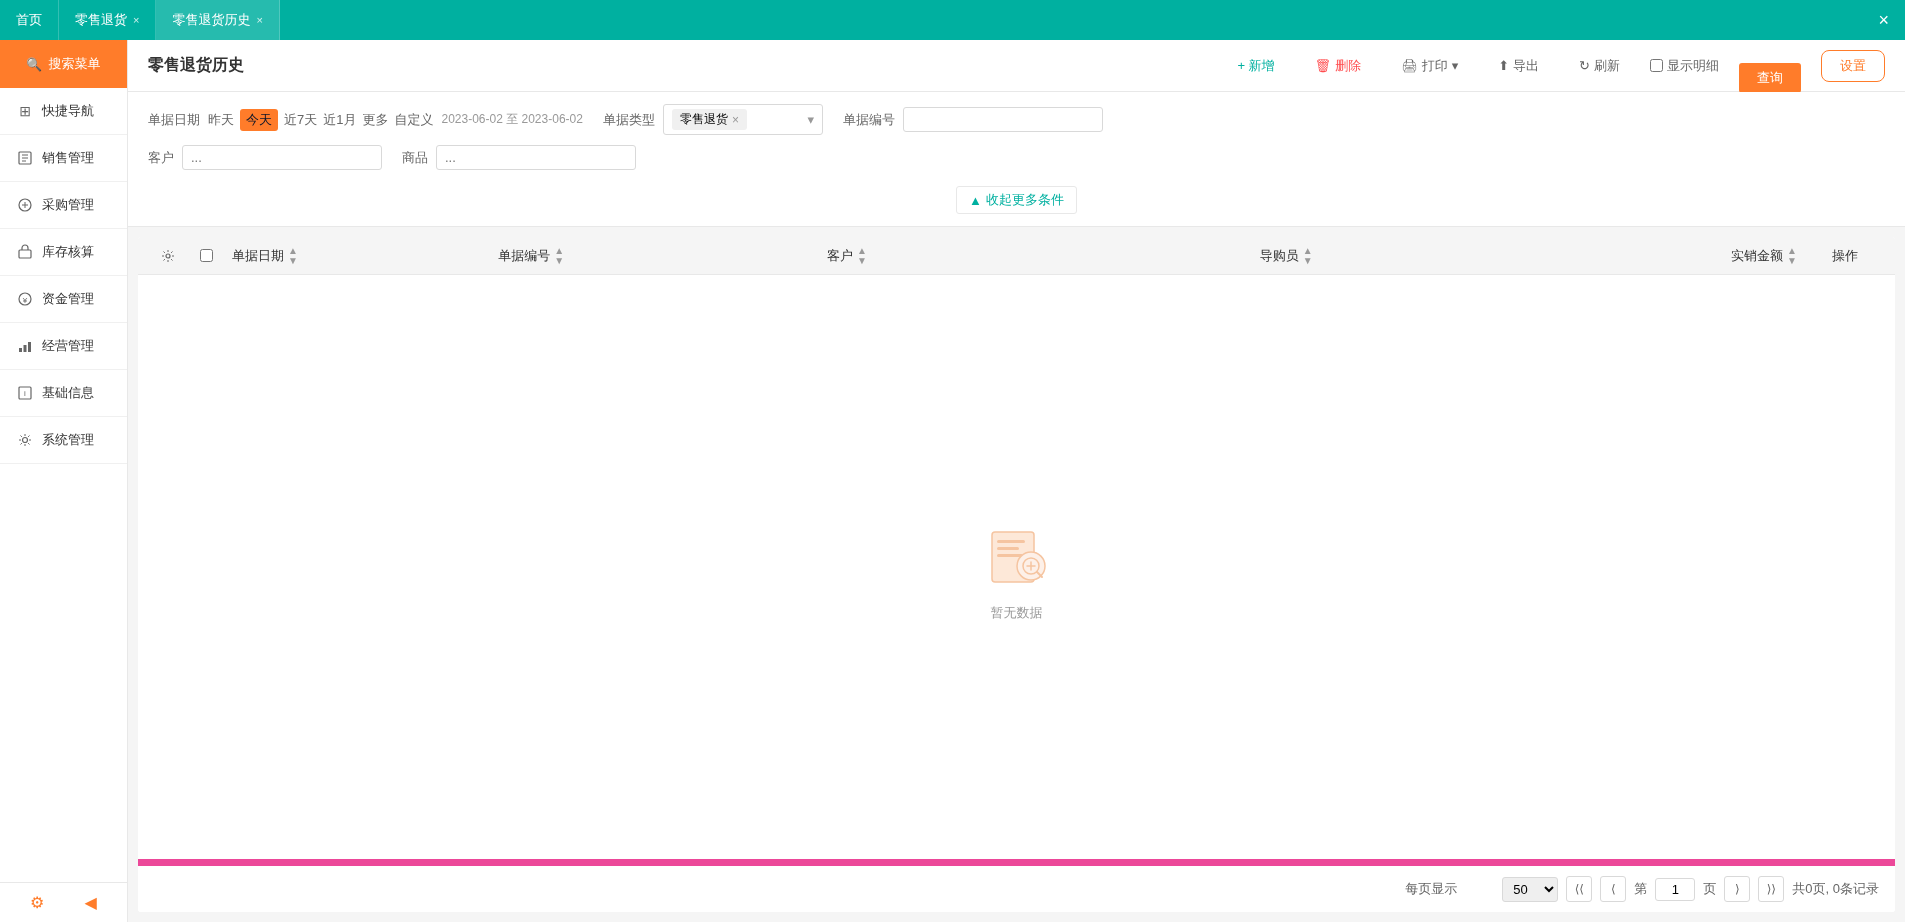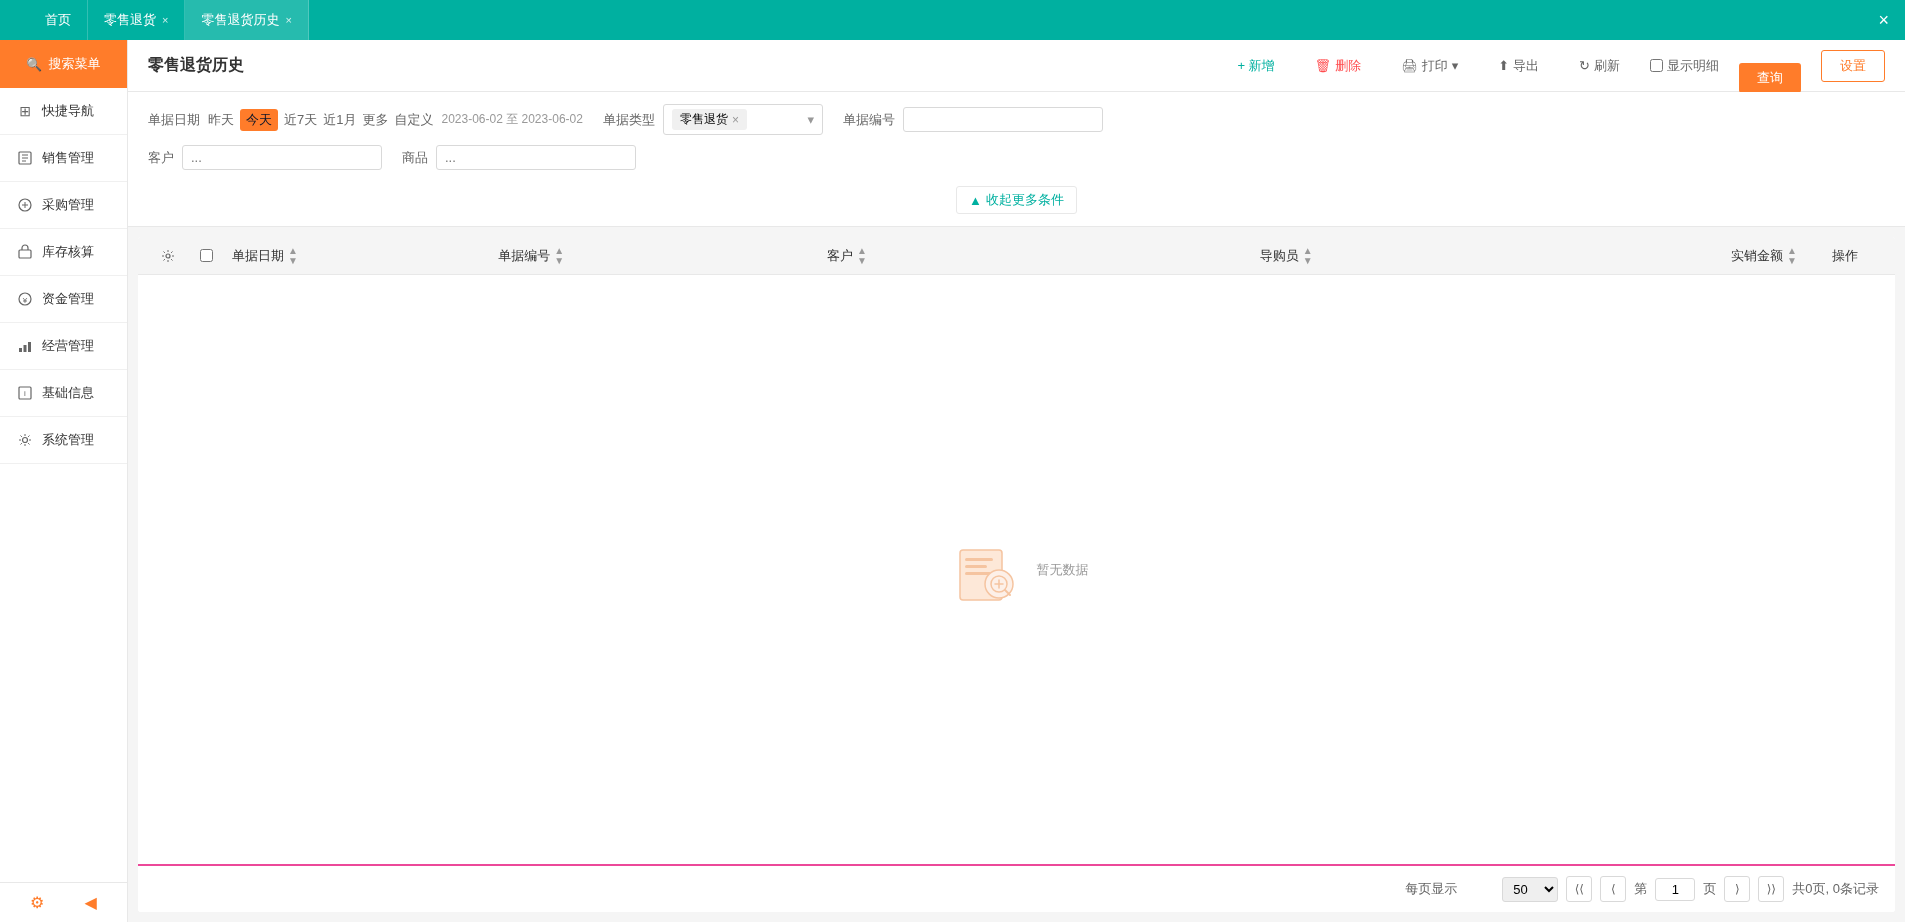--- a/index.html
+++ b/index.html
@@ -1,20 +1,20 @@
 <!DOCTYPE html>
 <html><head>
   <meta charset="utf-8">
   <style>
     * { margin: 0; padding: 0; box-sizing: border-box; }
     body { font-family: 'Microsoft YaHei', Arial, sans-serif; font-size: 13px; background: #f5f5f5; display: flex; flex-direction: column; height: 922px; overflow: hidden; }
 
     
     .top-bar { background: #00b0a0; height: 40px; display: flex; align-items: center; padding: 0 0; flex-shrink: 0; }
-    .top-bar-tabs { display: flex; align-items: stretch; height: 100%; flex: 1; margin-left: 29px; }
+    .top-bar-tabs { display: flex; align-items: stretch; height: 100%; flex: 1; }
     .top-tab { display: flex; align-items: center; padding: 0 16px; color: #fff; cursor: pointer; font-size: 13px; border-right: 1px solid rgba(255,255,255,0.2); gap: 6px; }
     .top-tab.home { background: transparent; }
     .top-tab.active { background: rgba(255,255,255,0.15); }
     .top-tab .close-x { font-size: 11px; cursor: pointer; opacity: 0.8; }
     .top-bar-right { display: flex; align-items: center; padding-right: 16px; }
     .top-bar-close { color: #fff; font-size: 18px; cursor: pointer; }
 
     
     .main-layout { display: flex; flex: 1; overflow: hidden; }
 
@@ -31,21 +31,21 @@
 
     
     .page-header { background: #fff; padding: 0 20px; height: 52px; display: flex; align-items: center; justify-content: space-between; border-bottom: 1px solid #e8e8e8; flex-shrink: 0; }
     .page-title { font-size: 16px; font-weight: bold; color: #333; }
     .header-actions { display: flex; align-items: center; gap: 20px; }
     .btn-action { display: flex; align-items: center; gap: 4px; padding: 5px 10px; border: none; background: transparent; cursor: pointer; color: #666; font-size: 13px; }
     .btn-add { color: #00b0a0; }
     .btn-delete { color: #ff4d4f; }
     .checkbox-label { display: flex; align-items: center; gap: 4px; color: #666; font-size: 13px; }
     .btn-query { background: #ff7c2a; color: #fff; padding: 6px 18px; border: none; border-radius: 3px; cursor: pointer; font-size: 13px; margin-top: 24px; }
-    .btn-setting { background: #fff; color: #ff7c2a; padding: 6px 18px; border: 1px solid #ff7c2a; border-radius: 3px; cursor: pointer; font-size: 13px; }
+    .btn-setting { background: #fff; color: #ff7c2a; padding: 6px 18px; border: 1px solid #ff7c2a; border-radius: 8px; cursor: pointer; font-size: 13px; }
 
     
     .filter-area { background: #fff; padding: 12px 20px; border-bottom: 1px solid #e8e8e8; flex-shrink: 0; }
     .filter-row { display: flex; align-items: center; gap: 20px; margin-bottom: 10px; flex-wrap: wrap; }
     .filter-item { display: flex; align-items: center; gap: 8px; }
     .filter-label { color: #666; font-size: 13px; white-space: nowrap; }
     .filter-date-options { display: flex; align-items: center; gap: 6px; }
     .date-option { color: #666; font-size: 13px; cursor: pointer; }
     .date-option.active { background: #ff7c2a; color: #0f172a; padding: 2px 6px; border-radius: 3px; }
     .date-range { color: #999; font-size: 12px; }
@@ -63,26 +63,26 @@
     .table-col.check { width: 36px; justify-content: center; }
     .table-col.date { flex: 1.2; }
     .table-col.bill-no { flex: 1.5; }
     .table-col.customer { flex: 2; }
     .table-col.guide { flex: 1.5; }
     .table-col.amount { flex: 1; text-align: center; justify-content: flex-end; }
     .table-col.ops { width: 80px; text-align: center; justify-content: center; }
     .sort-icon { color: #999; font-size: 10px; display: flex; flex-direction: column; line-height: 1; }
 
     
-    .empty-state { flex: 1; display: flex; flex-direction: row; align-items: center; justify-content: center; gap: 12px; }
+    .empty-state { flex: 1; display: flex; flex-direction: column; align-items: center; justify-content: center; gap: 12px; }
     .empty-icon { width: 80px; height: 80px; }
     .empty-text { color: #999; font-size: 13px; }
 
     
-    .pagination { display: flex; align-items: center; justify-content: flex-end; padding: 10px 16px; border-top: 2px solid #ec4899; gap: 8px; background: #fff; flex-shrink: 0; }
+    .pagination { display: flex; align-items: center; justify-content: flex-end; padding: 10px 16px; border-top: 7px solid #ec4899; gap: 8px; background: #fff; flex-shrink: 0; }
     .page-size-select { border: 1px solid #d9d9d9; border-radius: 3px; padding: 3px 6px; font-size: 13px; margin-left: 37px; }
     .page-btn { width: 26px; height: 26px; border: 1px solid #d9d9d9; background: #fff; cursor: pointer; border-radius: 3px; display: flex; align-items: center; justify-content: center; font-size: 12px; color: #666; }
     .page-input { width: 40px; border: 1px solid #d9d9d9; border-radius: 3px; padding: 3px 4px; text-align: center; font-size: 13px; }
     .page-info { color: #666; font-size: 13px; }
   </style>
 </head>
 <body>
 
 <div class="top-bar">
   <div class="top-bar-tabs">

